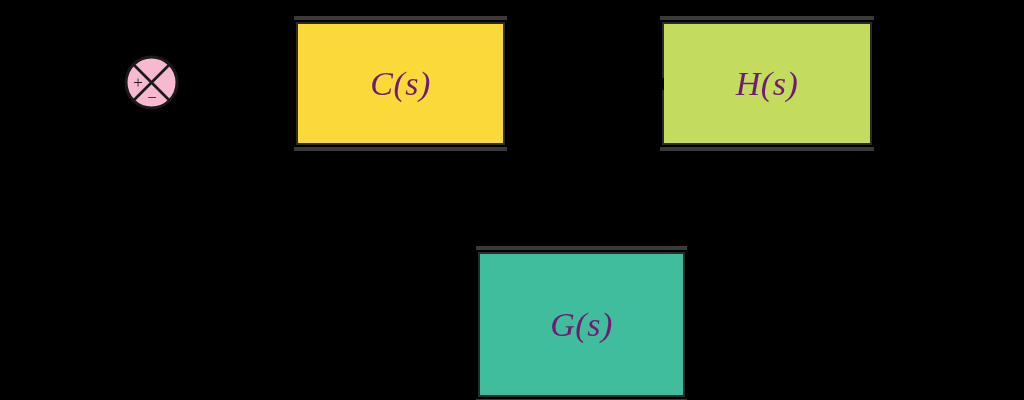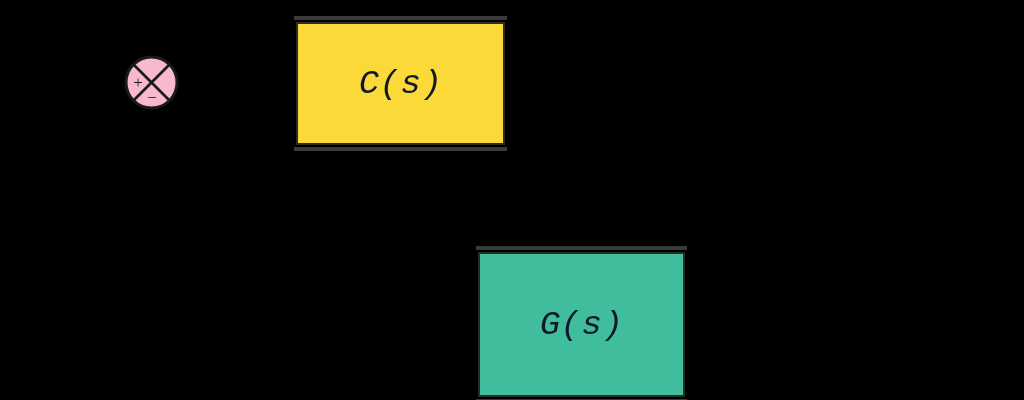--- a/index.html
+++ b/index.html
@@ -20,24 +20,24 @@
   
   .block {
     position: absolute;
     box-sizing: border-box;
     display: flex;
     align-items: center;
     justify-content: center;
     border: 2px solid #2b2b2b;
   }
   .block-label {
-    font-family: Liberation Mono, monospace;
+    font-family: Liberation Serif, serif;
     font-style: italic;
     font-size: 34px;
-    color: #0f172a;
+    color: #701a75;
     letter-spacing: 0.5px;
     line-height: 1;
     user-select: none;
   }
   
   .block::before,
   .block::after {
     content: "";
     position: absolute;
     left: -4px;
@@ -99,19 +99,22 @@
       <line x1="46" y1="9" x2="9" y2="46" stroke="#1a1a1a" stroke-width="2.6"></line>
     </svg>
     <span style="position:absolute;left:7px;top:18px;width:14px;height:18px;display:flex;align-items:center;justify-content:center;font-family:'Liberation Serif','DejaVu Serif',serif;font-size:17px;color:#1a1a1a;line-height:1;">+</span>
     <span style="position:absolute;left:21px;top:34px;width:14px;height:16px;display:flex;align-items:center;justify-content:center;font-family:'Liberation Serif','DejaVu Serif',serif;font-size:17px;color:#1a1a1a;line-height:1;">−</span>
   </div>
 
   <div class="block" id="block-c">
     <span class="block-label">C(s)</span>
   </div>
 
+  <div class="block" id="block-h">
+    <span class="block-label">H(s)</span>
+  </div>
   <div id="h-port"></div>
 
   <div class="block" id="block-g">
     <span class="block-label">G(s)</span>
   </div>
 
 </div>
 
 </body></html>

